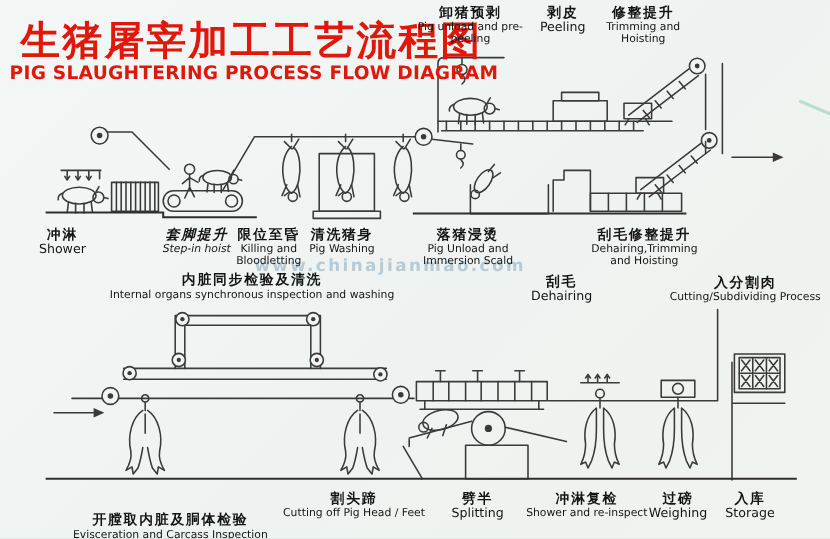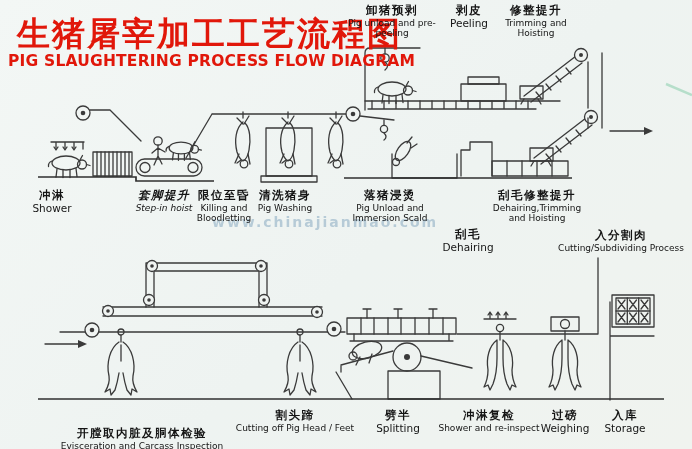--- a/index.html
+++ b/index.html
@@ -264,20 +264,24 @@
   </div>
   <div class="lbl" style="left:433px;top:189px;width:70px;margin-top:39px;">
     <div class="zh">刮毛</div>
     <div class="en lg">Dehairing</div>
   </div>
   <div class="lbl" style="left:490px;top:189px;width:94px;">
     <div class="zh">刮毛修整提升</div>
     <div class="en">Dehairing,Trimming and Hoisting</div>
   </div>
 
+  <div class="lbl" style="left:85px;top:227px;width:250px;">
+    <div class="zh">内脏同步检验及清洗</div>
+    <div class="en">Internal organs synchronous inspection and washing</div>
+  </div>
   <div class="lbl" style="left:551px;top:229px;width:140px;">
     <div class="zh">入分割肉</div>
     <div class="en">Cutting/Subdividing Process</div>
   </div>
 
   <div class="lbl" style="left:42px;top:427px;width:200px;">
     <div class="zh">开膛取内脏及胴体检验</div>
     <div class="en">Evisceration and Carcass Inspection</div>
   </div>
   <div class="lbl" style="left:235px;top:409px;width:120px;">

